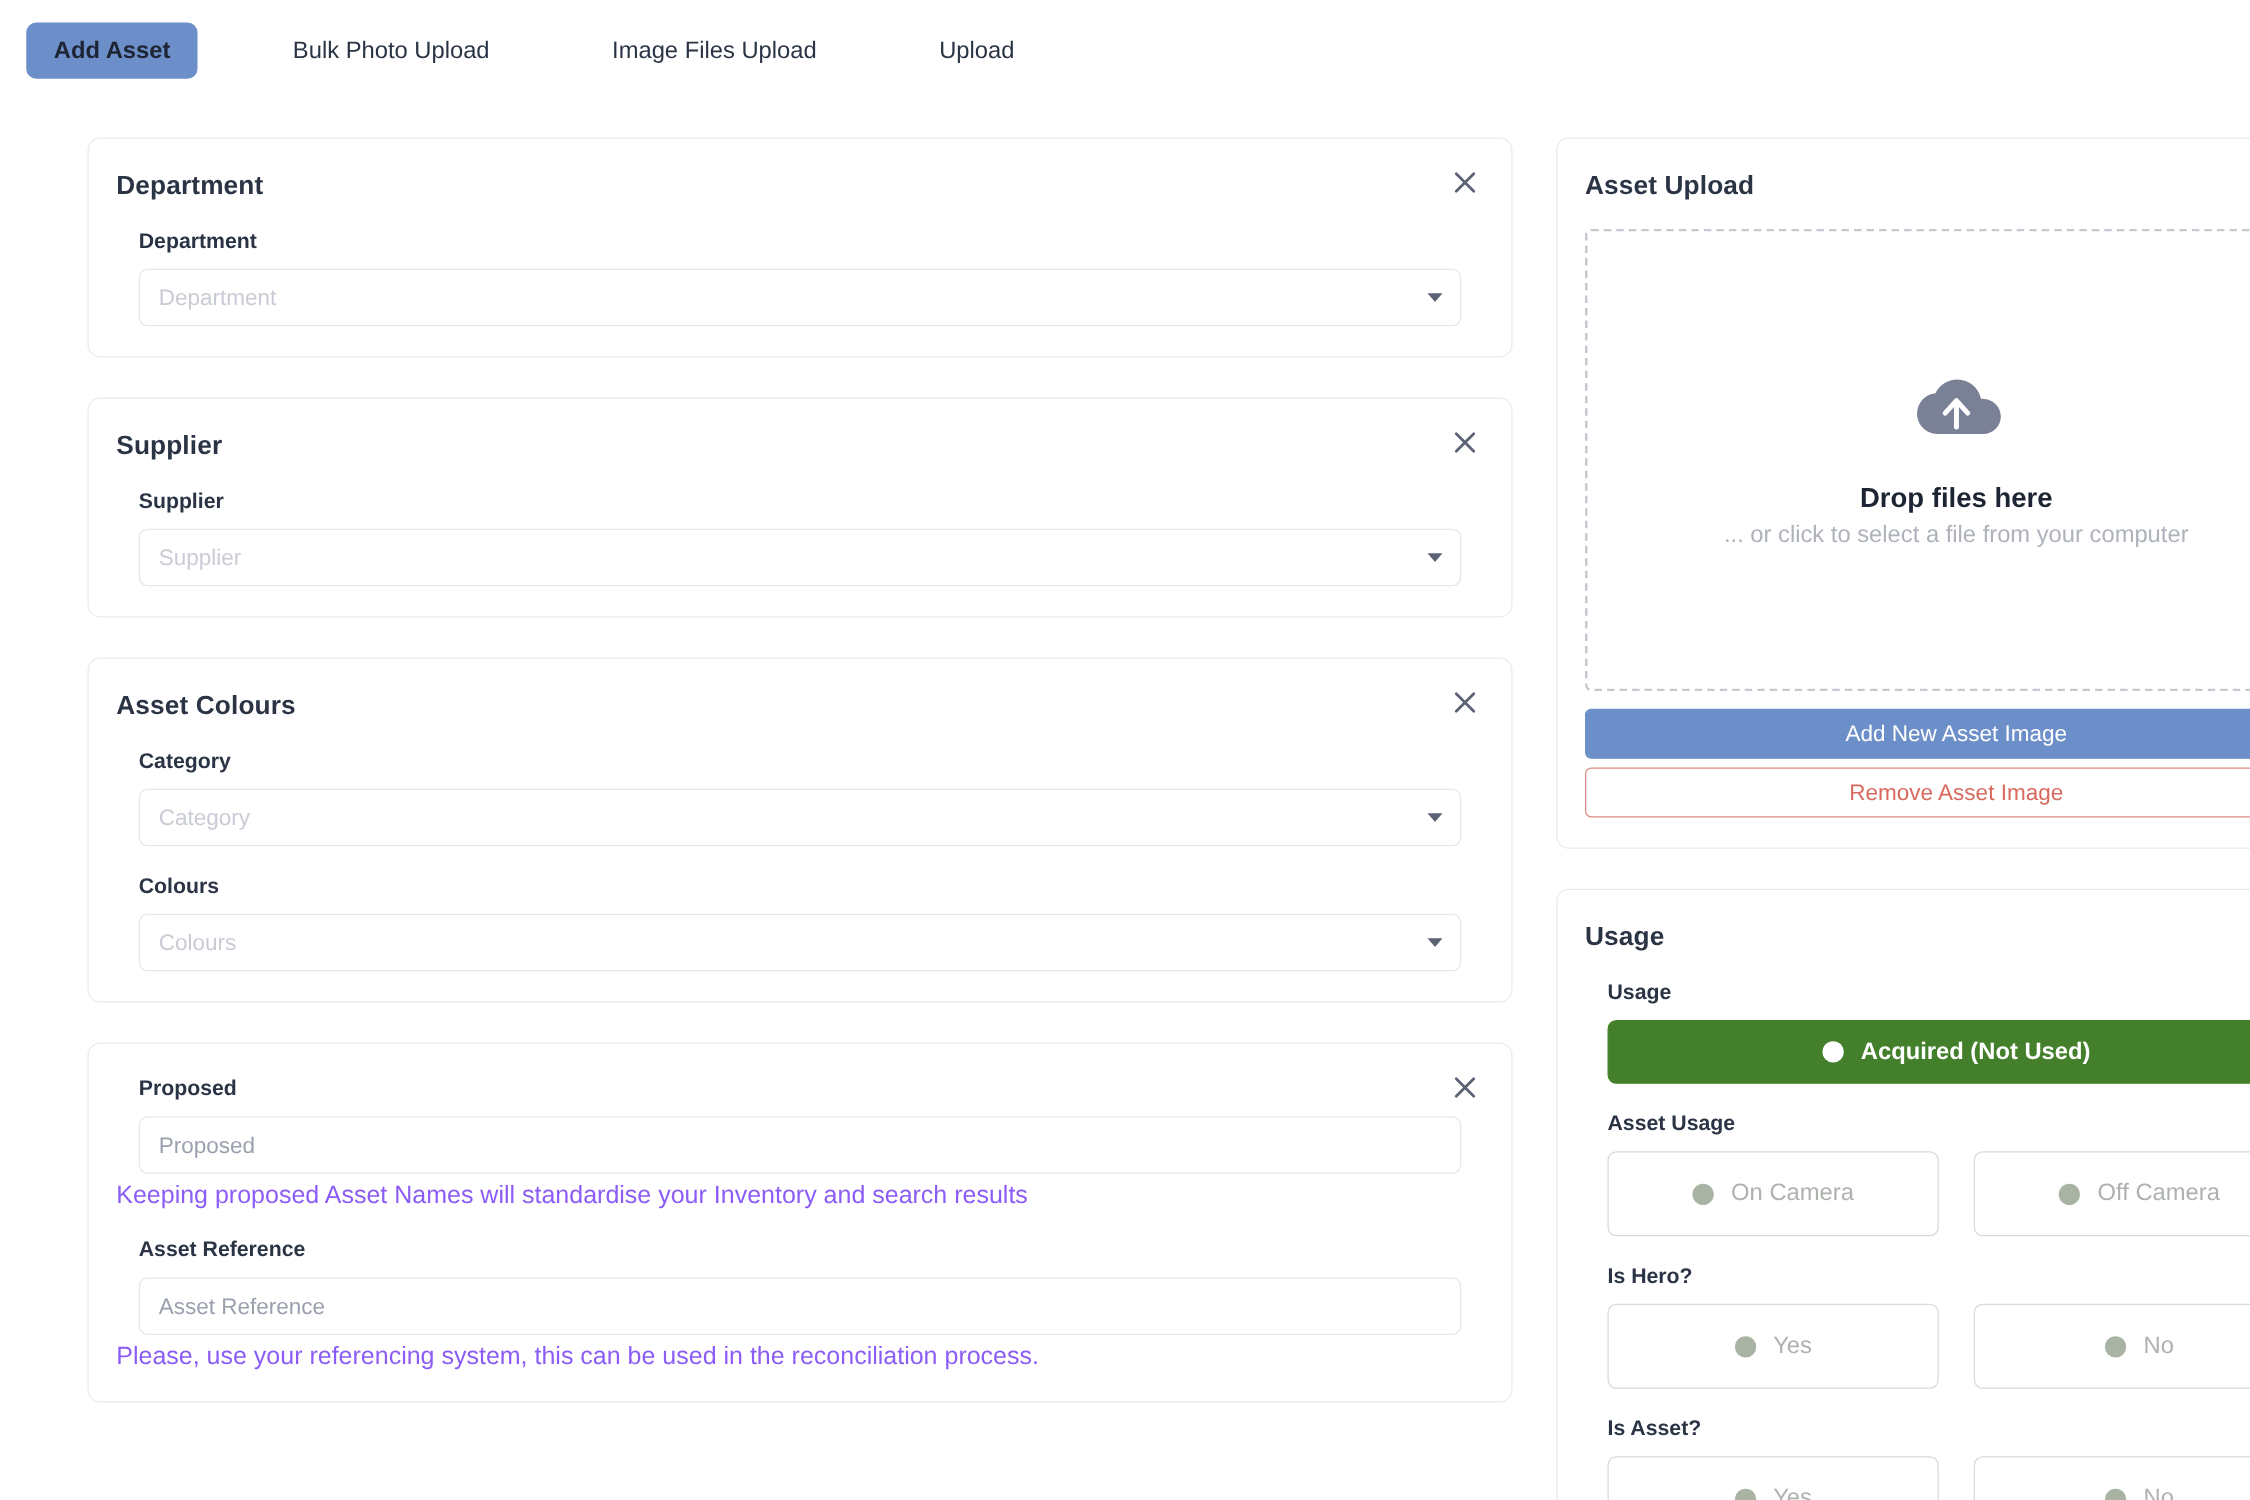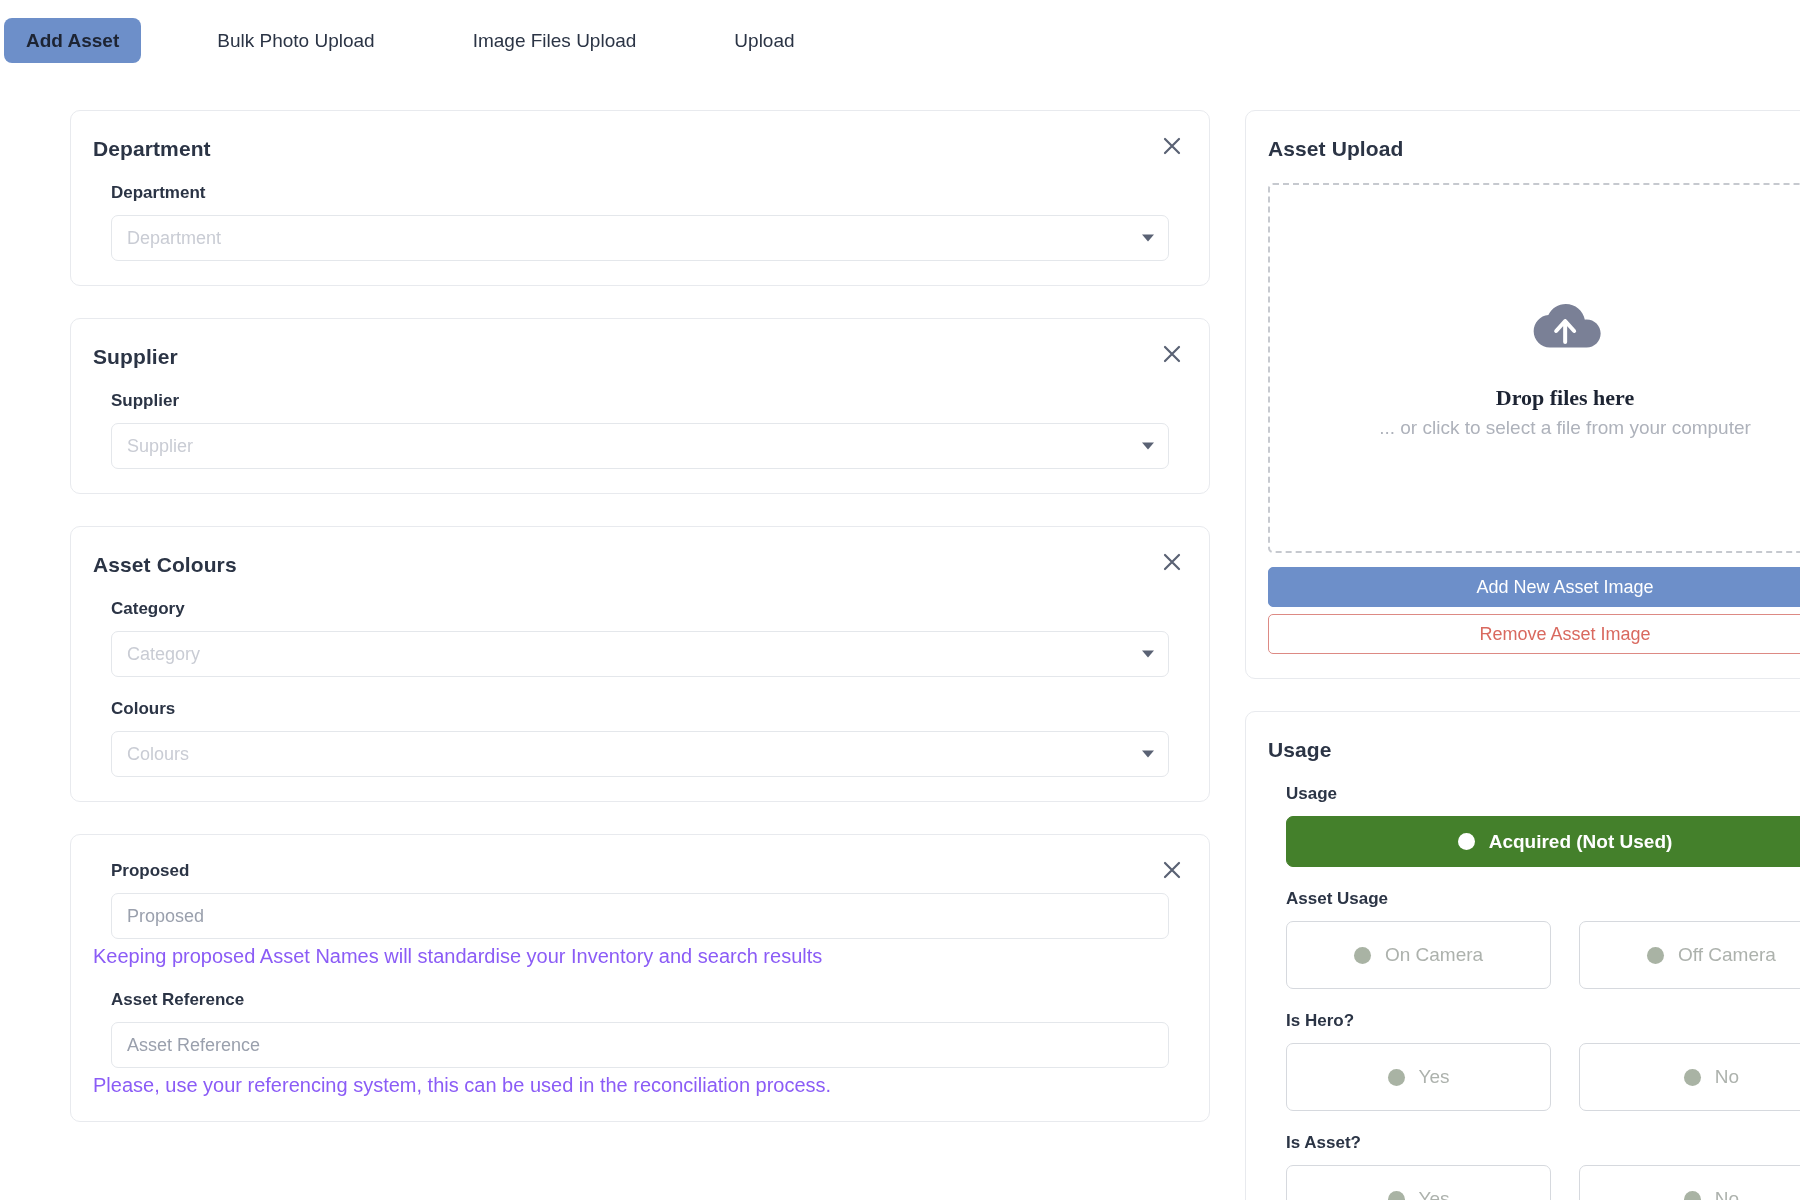--- a/index.html
+++ b/index.html
@@ -21,21 +21,21 @@
   }
 
   
   .tabbar {
     position: absolute;
     top: 0; left: 0;
     width: 1800px;
     height: 80px;
     display: flex;
     align-items: center;
-    padding-left: 4px;
+    padding-left: 21px;
     gap: 16px;
   }
   .tab {
     font-size: 19px;
     color: #2b3445;
     padding: 13px 22px;
     border-radius: 8px;
     line-height: 1;
     white-space: nowrap;
     cursor: pointer;
@@ -167,21 +167,20 @@
     align-items: center;
     text-align: center;
     white-space: nowrap;
   }
   .dz-cloud { margin-bottom: 28px; }
   .dz-title {
     font-size: 22px;
     font-weight: 700;
     color: #1d2433;
     margin-bottom: 6px;
-    font-family: Liberation Serif, serif;
   }
   .dz-sub {
     font-size: 19px;
     color: #aeb2bb;
   }
 
   .btn-primary {
     margin-top: 14px;
     width: 100%;
     height: 40px;

